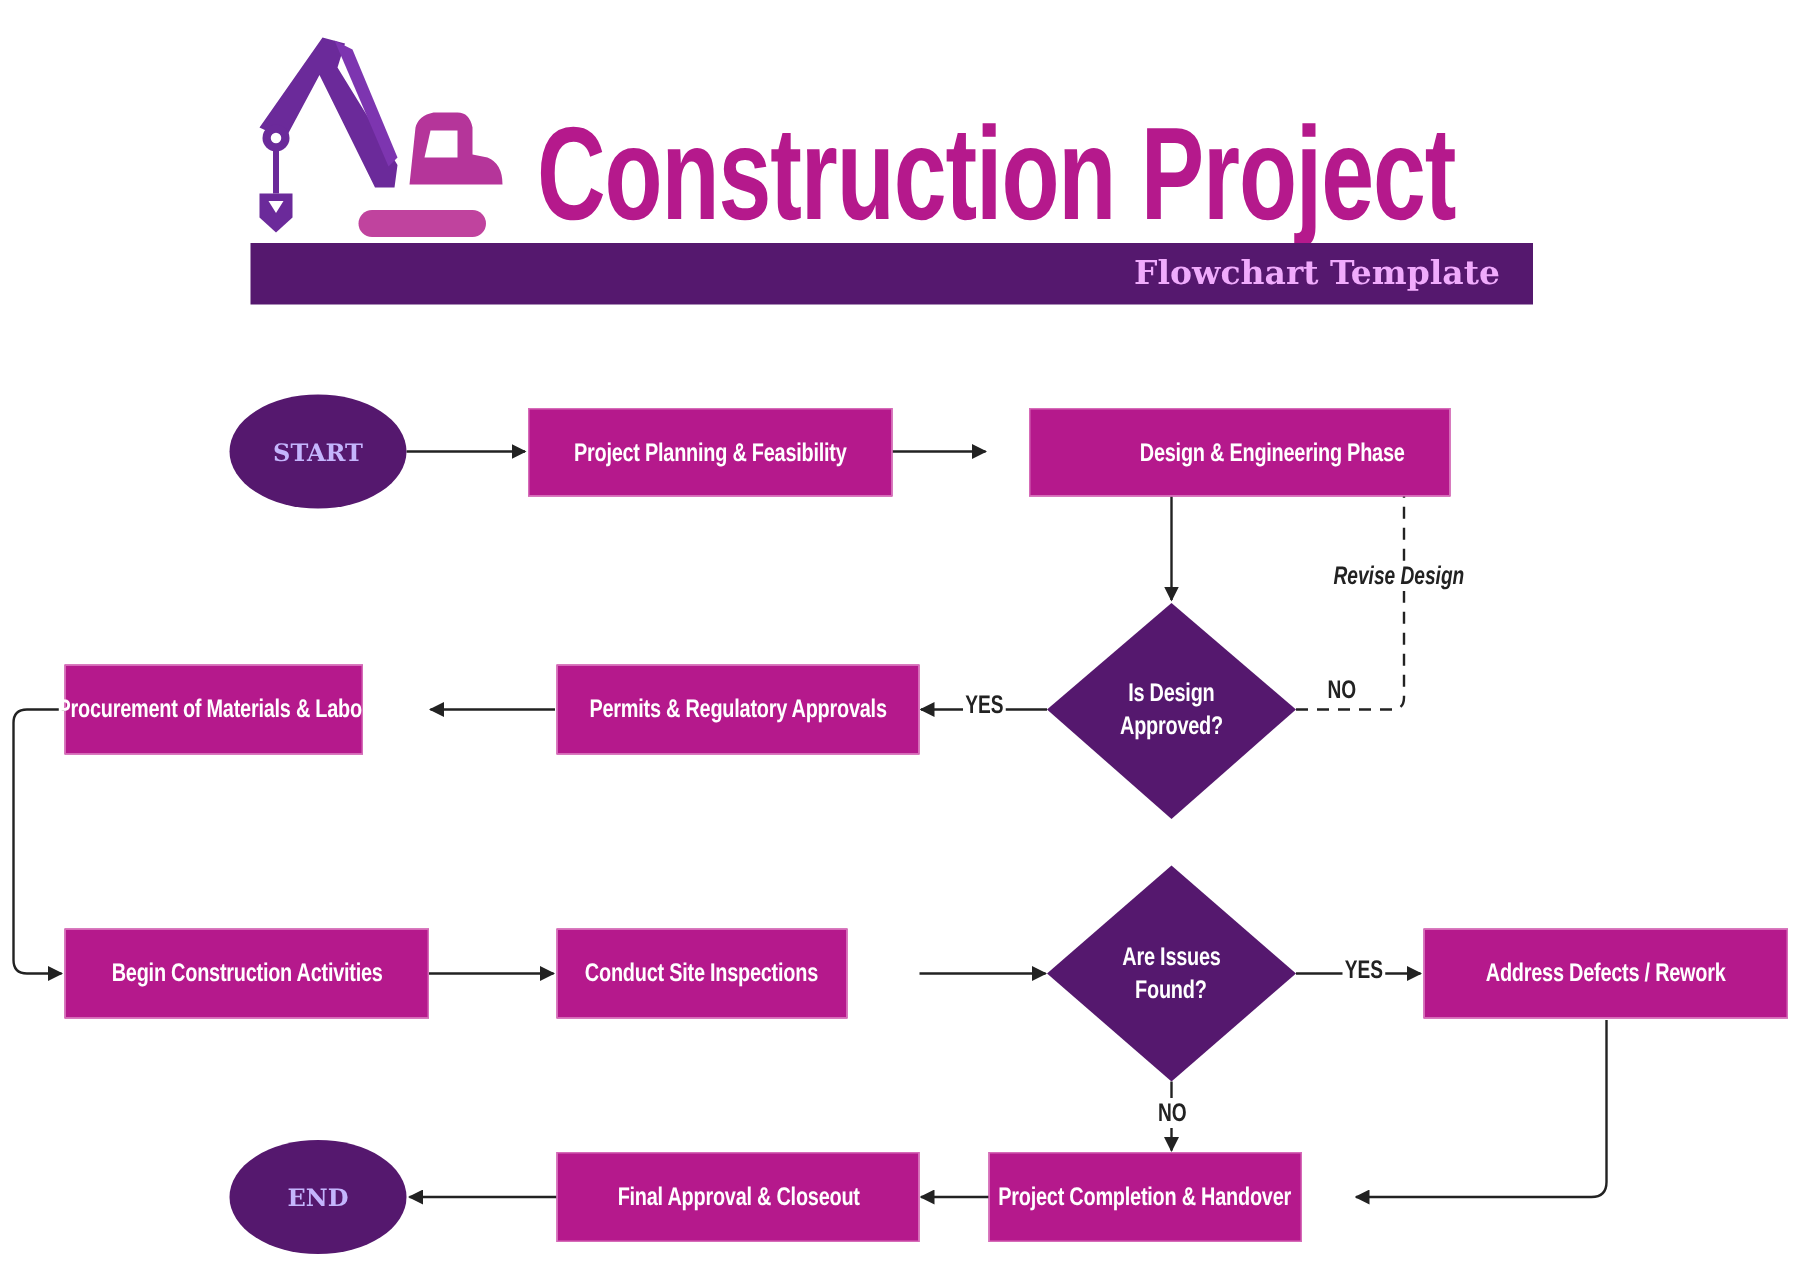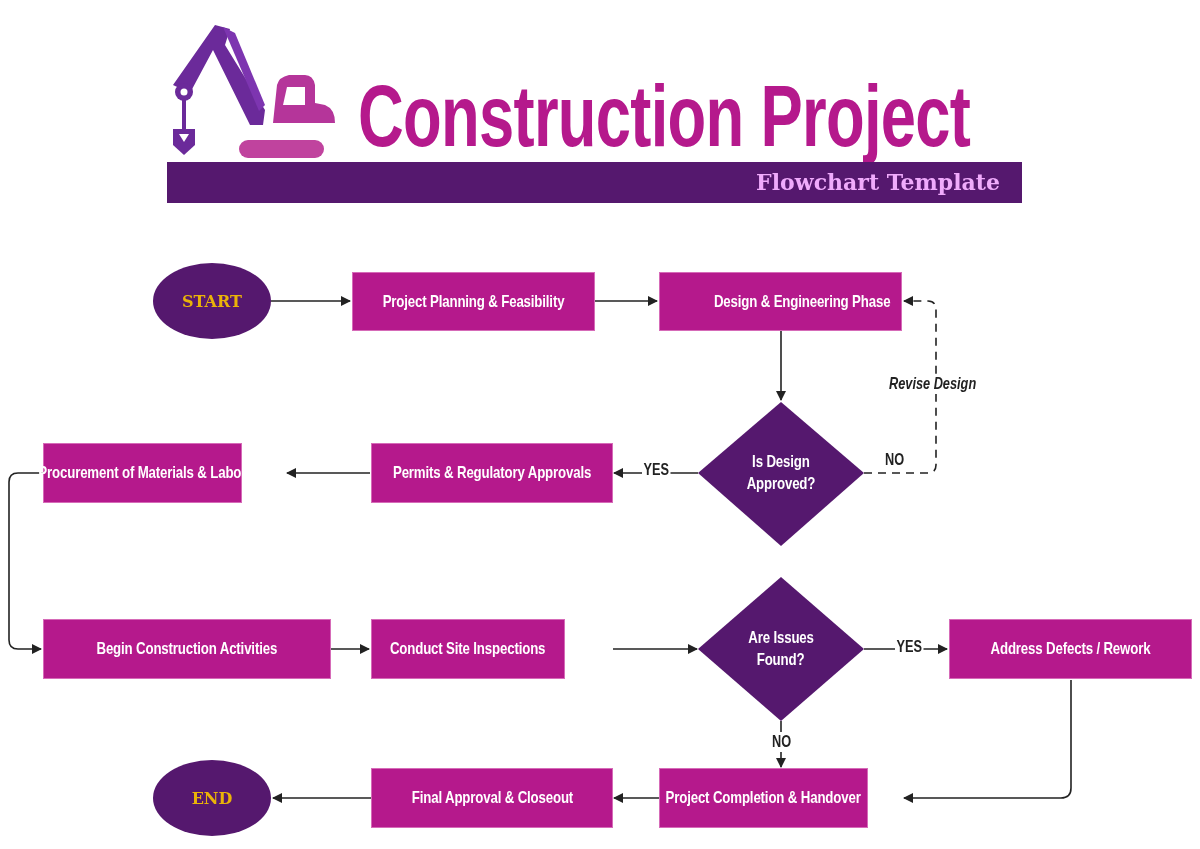--- a/index.html
+++ b/index.html
@@ -26,21 +26,21 @@
     display: flex; align-items: center; justify-content: center; box-sizing: border-box;
   }
   .box span, .diamond-text span {
     color: #ffffff; font-weight: bold; font-size: 17px; white-space: nowrap;
     display: inline-block; transform: scaleX(0.78); letter-spacing: -0.2px;
   }
   .oval {
     position: absolute; background: #55186e; border-radius: 50%;
     display: flex; align-items: center; justify-content: center;
   }
-  .oval span { color: #eab308; font-family: "DejaVu Serif", serif; font-weight: bold; font-size: 16px; }
+  .oval span { color: #c4b5fd; font-family: "DejaVu Serif", serif; font-weight: bold; font-size: 16px; }
   .diamond-text {
     position: absolute; display: flex; flex-direction: column; align-items: center; justify-content: center;
     text-align: center; line-height: 22px;
   }
   .lbl {
     position: absolute; color: #222; font-weight: bold; font-size: 17px;
     transform: scaleX(0.75); transform-origin: left center; white-space: nowrap;
   }
   .lbl-italic { font-style: italic; }
   svg.connectors { position: absolute; left: 0; top: 0; }
@@ -116,30 +116,30 @@
 <div class="oval" style="left:153px;top:263px;width:118px;height:76px;">
   <span>START</span>
 </div>
 <div class="oval" style="left:153px;top:760px;width:118px;height:76px;">
   <span>END</span>
 </div>
 
 <div class="box" style="left:352px;top:272px;width:243px;height:59px;">
   <span>Project Planning &amp; Feasibility</span>
 </div>
-<div class="box" style="left:659px;top:272px;width:243px;height:59px;padding-left:44px;">
+<div class="box" style="left:686px;top:272px;width:281px;height:59px;padding-left:44px;">
   <span>Design &amp; Engineering Phase</span>
 </div>
 <div class="box" style="left:371px;top:443px;width:242px;height:60px;">
   <span>Permits &amp; Regulatory Approvals</span>
 </div>
 <div class="box" style="left:43px;top:443px;width:199px;height:60px;">
   <span>Procurement of Materials &amp; Labor</span>
 </div>
-<div class="box" style="left:43px;top:619px;width:288px;height:60px;">
+<div class="box" style="left:43px;top:619px;width:243px;height:60px;">
   <span>Begin Construction Activities</span>
 </div>
 <div class="box" style="left:371px;top:619px;width:194px;height:60px;">
   <span>Conduct Site Inspections</span>
 </div>
 <div class="box" style="left:949px;top:619px;width:243px;height:60px;">
   <span>Address Defects / Rework</span>
 </div>
 <div class="box" style="left:659px;top:768px;width:209px;height:60px;">
   <span>Project Completion &amp; Handover</span>

